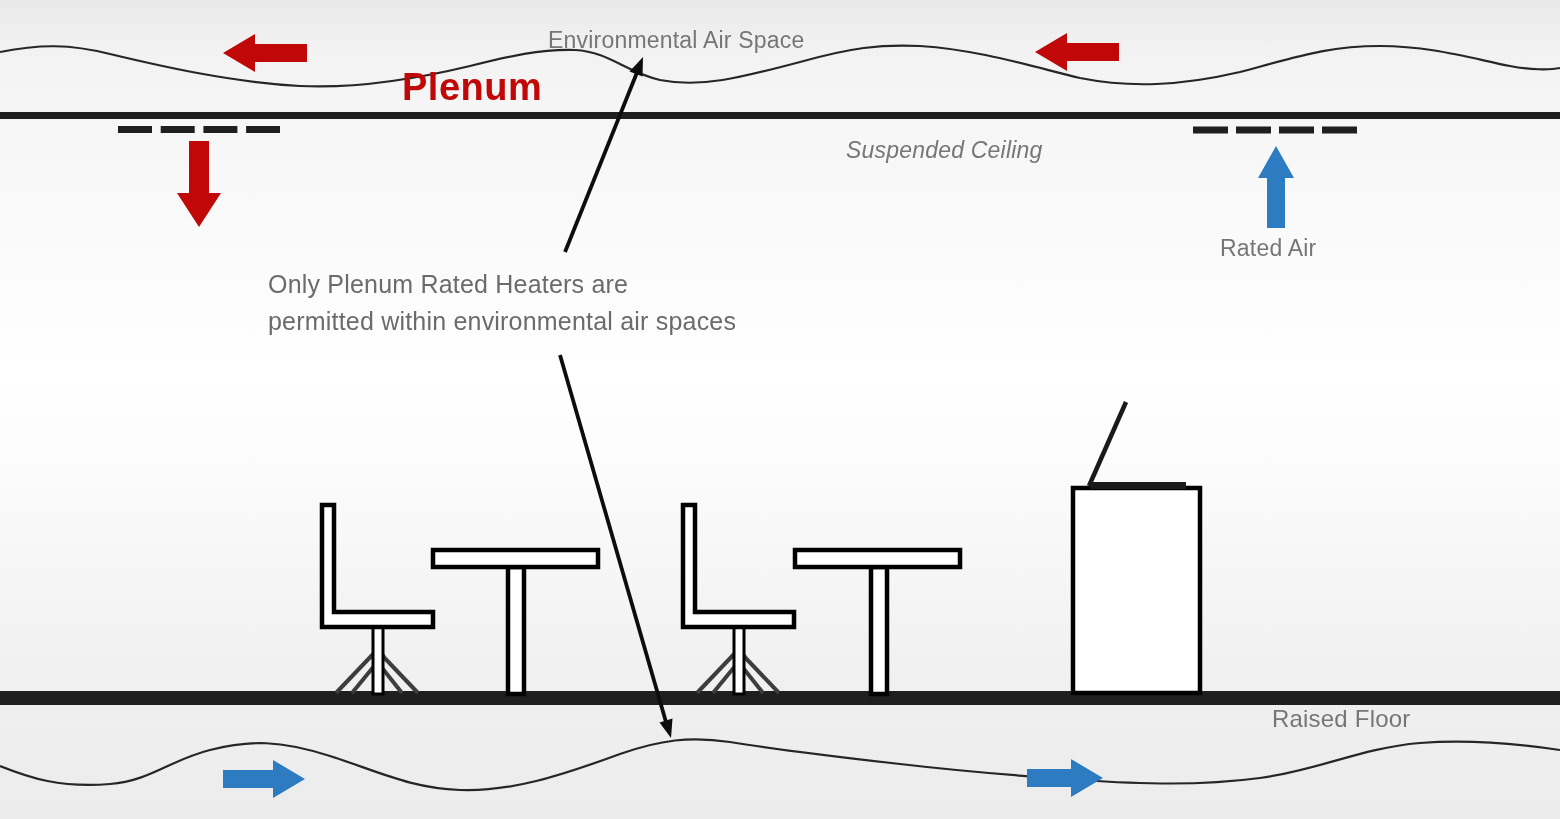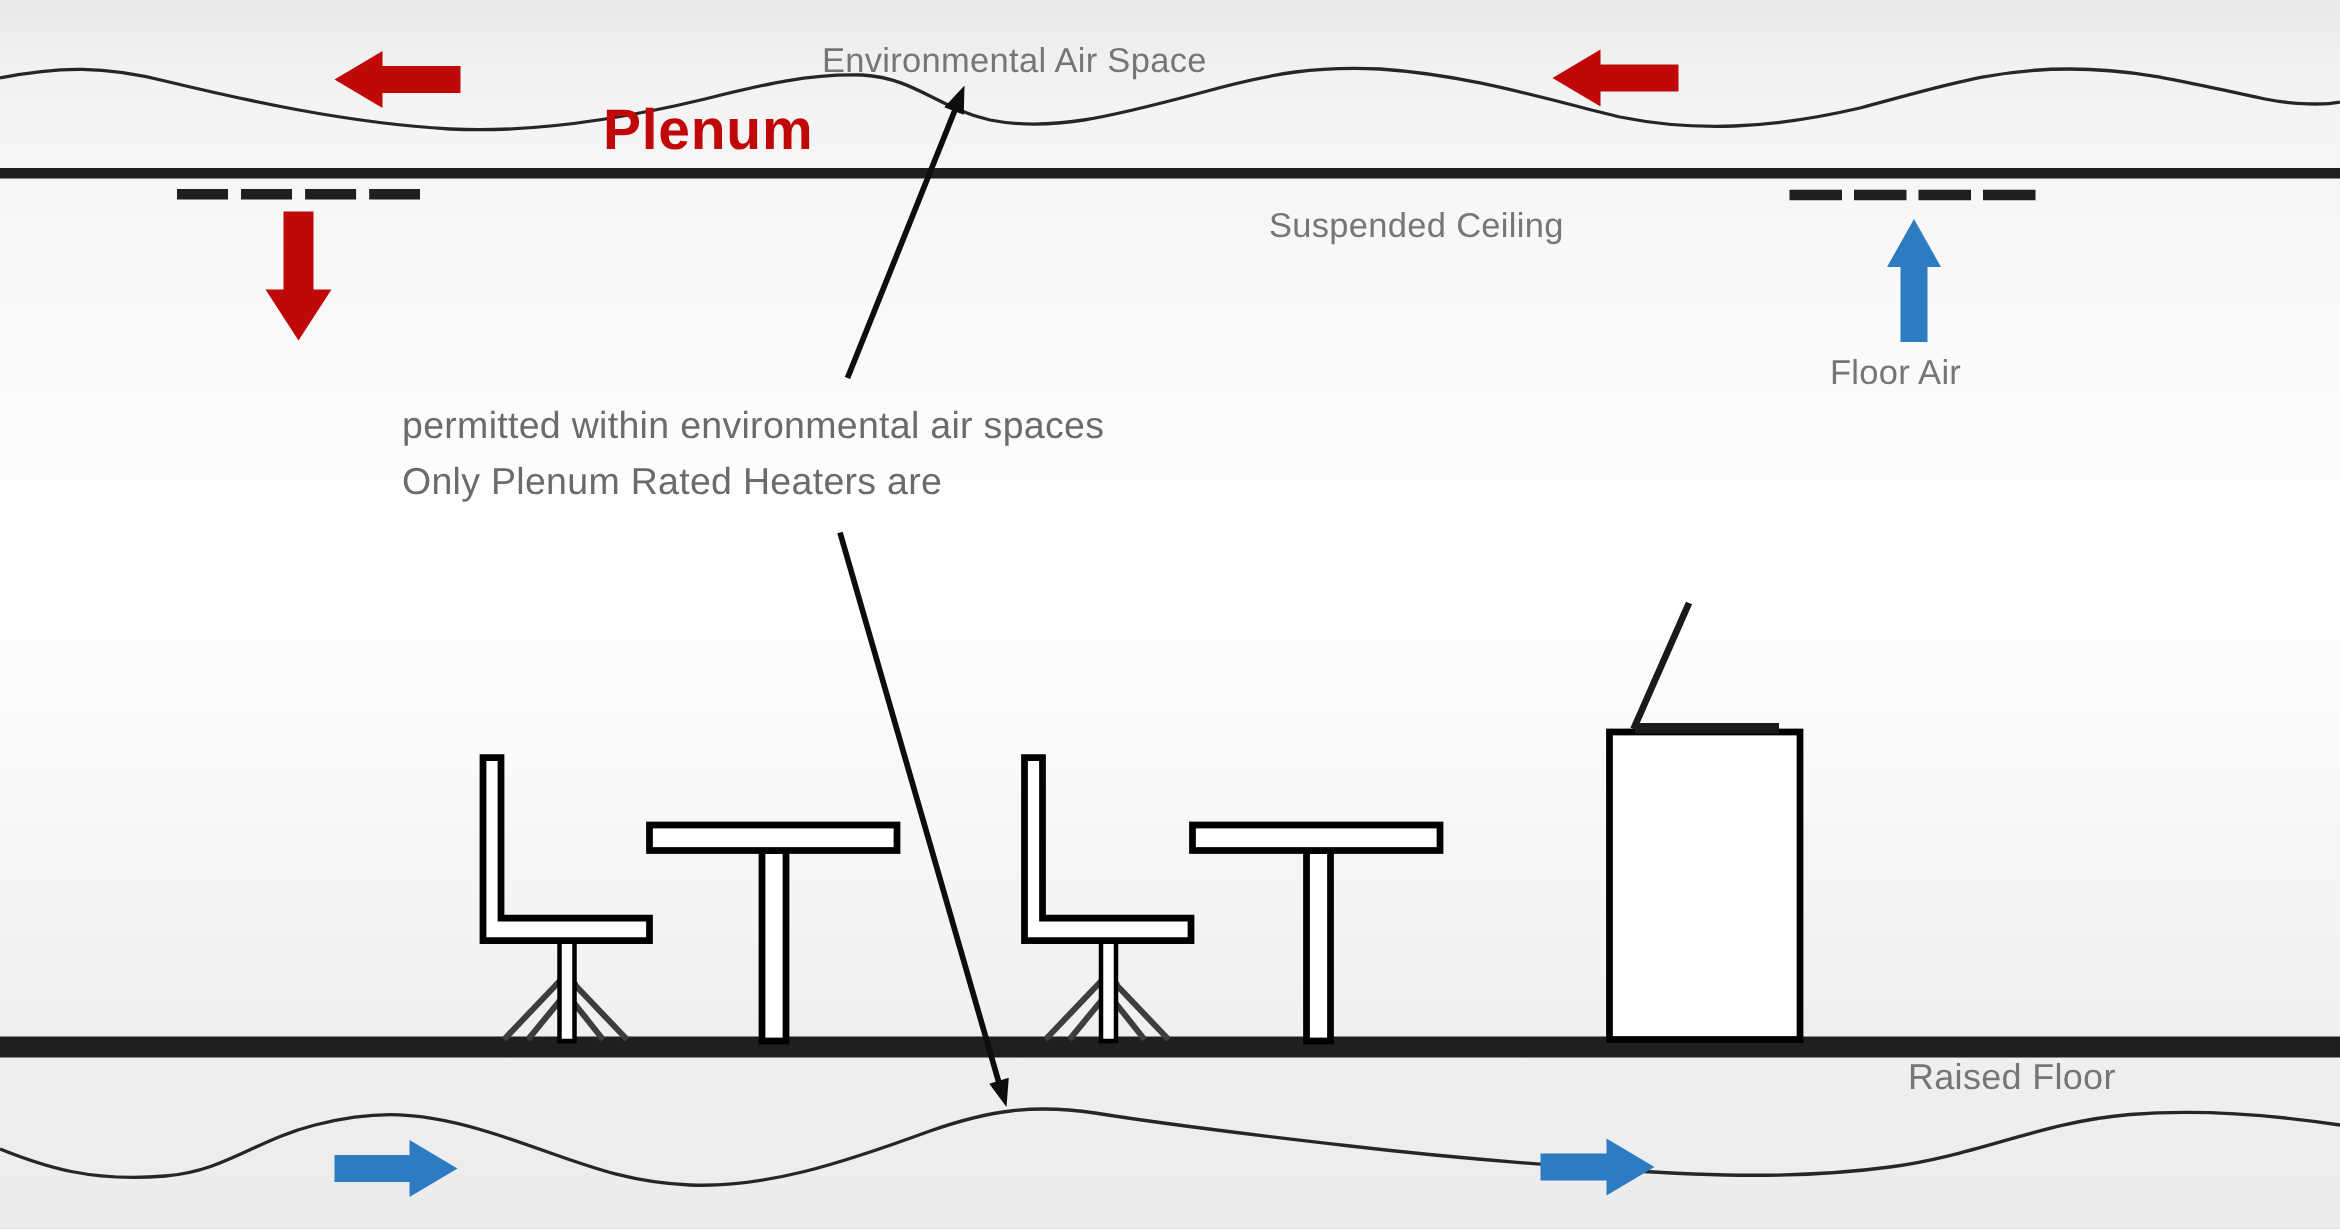--- a/index.html
+++ b/index.html
@@ -104,24 +104,24 @@
     <g>
       <line x1="560" y1="355" x2="666" y2="722" stroke="#0d0d0d" stroke-width="3.8"></line>
       <polygon points="671,738 672.5,718.5 659.5,722.5" fill="#0d0d0d"></polygon>
     </g>
   </svg>
 
   <div class="label" style="left:548px; top:27px;">Environmental Air Space</div>
 
   <div class="label plenum" style="left:402px; top:66px;">Plenum</div>
 
-  <div class="label" style="left:846px; top:137px;">Suspended Ceiling</div>
+  <div class="label" style="left:846px; top:137px;font-style:italic;">Suspended Ceiling</div>
 
-  <div class="label" style="left:1220px; top:235px;">Floor Air</div>
+  <div class="label" style="left:1220px; top:235px;">Rated Air</div>
 
   <div class="label annotation" style="left:268px; top:266px;">
+    <div>Only Plenum Rated Heaters are</div>
     <div>permitted within environmental air spaces</div>
-    <div>Only Plenum Rated Heaters are</div>
   </div>
 
   <div class="label raised" style="left:1272px; top:659px;margin-top:46px;">Raised Floor</div>
 
 </div>
 
 </body></html>

